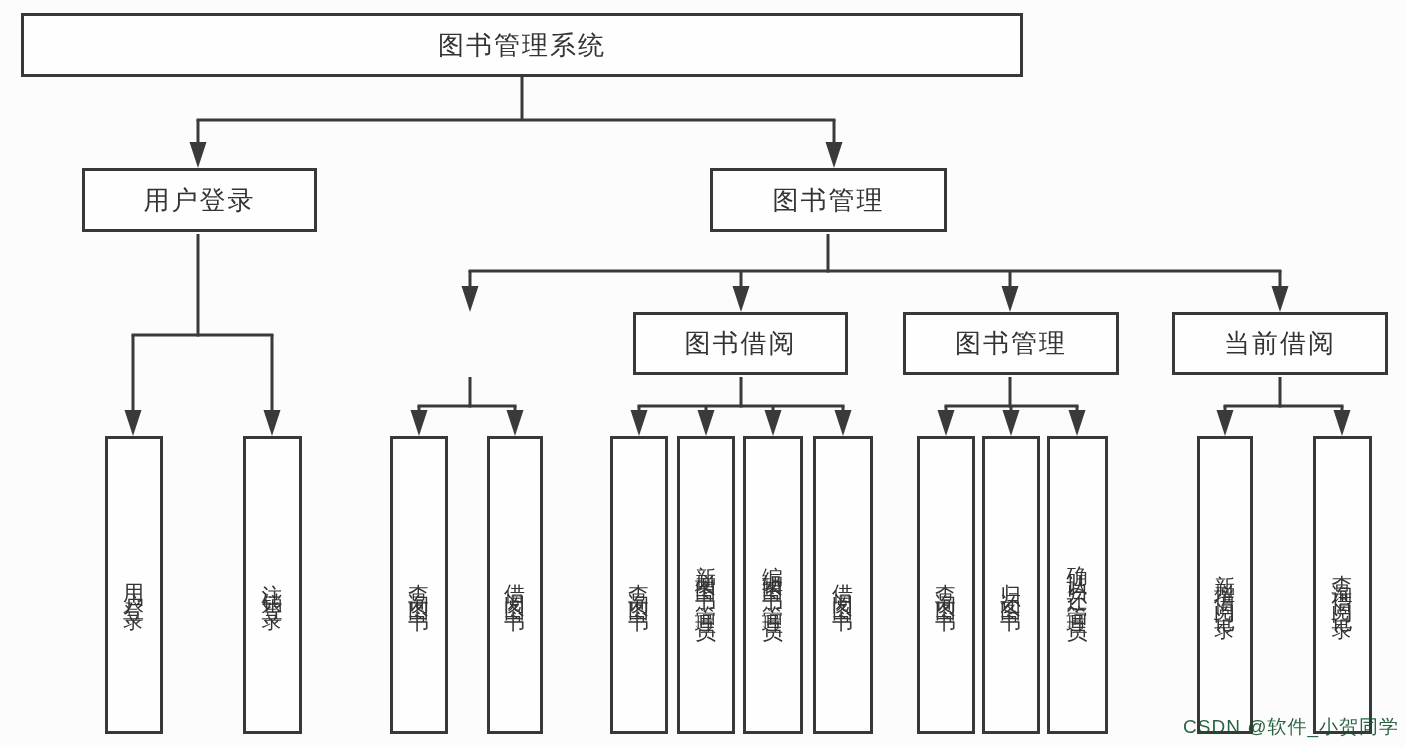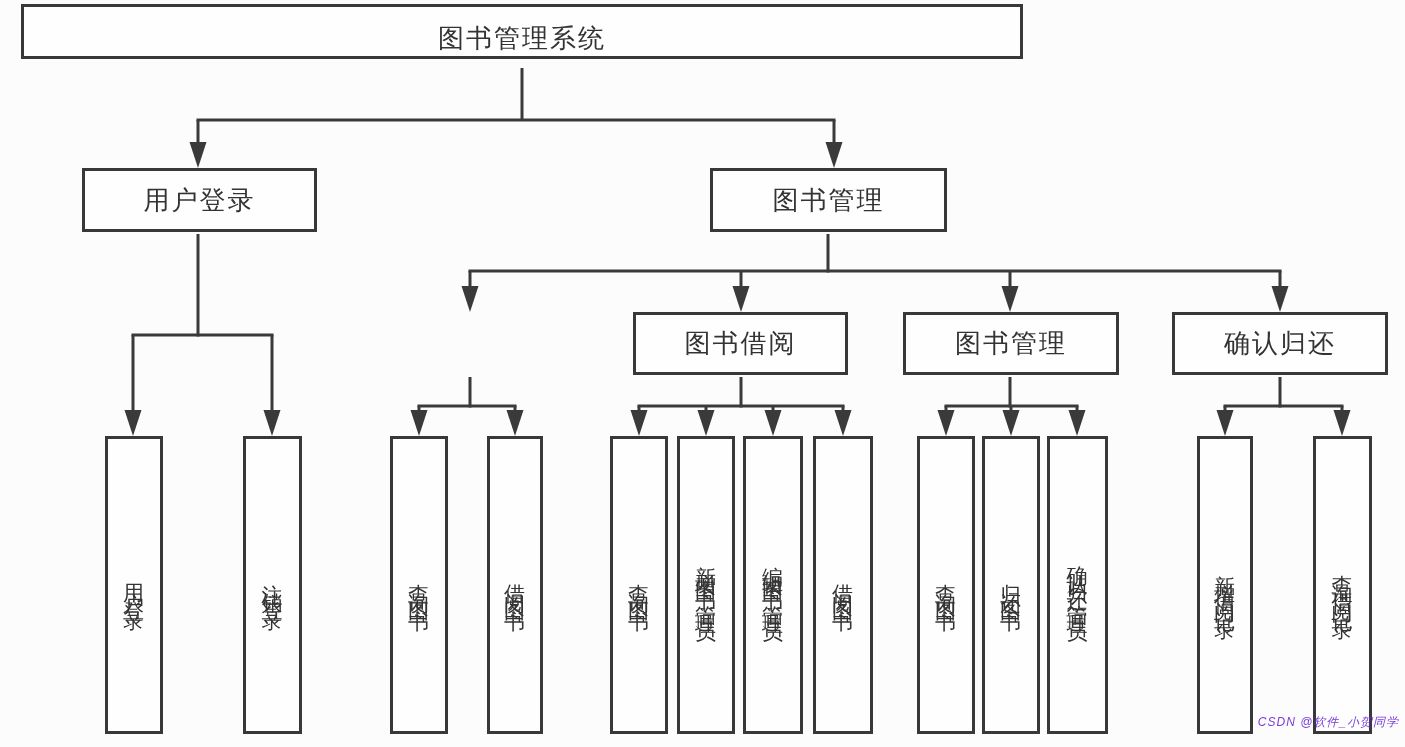--- a/index.html
+++ b/index.html
@@ -22,21 +22,21 @@
     border:3px solid #383838;background:#fefefe;
     display:flex;align-items:center;justify-content:center;
   }
   .leaf span{
     writing-mode:vertical-rl;text-orientation:mixed;
     font-size:21px;color:#333;letter-spacing:9px;line-height:1;
   }
   .leaf.long span{letter-spacing:8px;}
   #watermark{
     position:absolute;z-index:5;right:6px;top:714px;
-    font-size:12px;color:#6d28d9;letter-spacing:1px;opacity:.9;white-space:nowrap;font-style:italic;
+    font-size:19px;color:#14532d;letter-spacing:1px;opacity:.9;white-space:nowrap;
   }
 </style>
 </head>
 <body>
 
 <div id="stage">
 
   <svg id="connectors" width="1405" height="747" viewBox="0 0 1405 747">
     <g stroke="#3a3a3a" stroke-width="3" fill="none">
 
@@ -96,39 +96,39 @@
       <polygon points="764.5,410 781.5,410 773,436"></polygon>
       <polygon points="834.5,410 851.5,410 843,436"></polygon>
       <polygon points="937.5,410 954.5,410 946,436"></polygon>
       <polygon points="1002.5,410 1019.5,410 1011,436"></polygon>
       <polygon points="1068.5,410 1085.5,410 1077,436"></polygon>
       <polygon points="1216.5,410 1233.5,410 1225,436"></polygon>
       <polygon points="1333.5,410 1350.5,410 1342,436"></polygon>
     </g>
   </svg>
 
-  <div class="hbox" style="left:21px;top:4px;width:1002px;height:55px;align-items:flex-end;">
+  <div class="hbox" style="left:21px;top:13px;width:1002px;height:64px;">
     <span>图书管理系统</span>
   </div>
 
   <div class="hbox" style="left:82px;top:168px;width:235px;height:64px;">
     <span>用户登录</span>
   </div>
   <div class="hbox" style="left:710px;top:168px;width:237px;height:64px;">
     <span>图书管理</span>
   </div>
 
   <div class="hbox" style="left:633px;top:312px;width:215px;height:63px;font-family:Liberation Mono, monospace;">
     <span>图书借阅</span>
   </div>
   <div class="hbox" style="left:903px;top:312px;width:216px;height:63px;">
     <span>图书管理</span>
   </div>
   <div class="hbox" style="left:1172px;top:312px;width:216px;height:63px;">
-    <span>确认归还</span>
+    <span>当前借阅</span>
   </div>
 
   <div class="leaf" style="left:105px;width:58px;">
     <span>用户登录</span>
   </div>
   <div class="leaf" style="left:243px;width:59px;">
     <span>注销登录</span>
   </div>
 
   <div class="leaf" style="left:390px;width:58px;">

